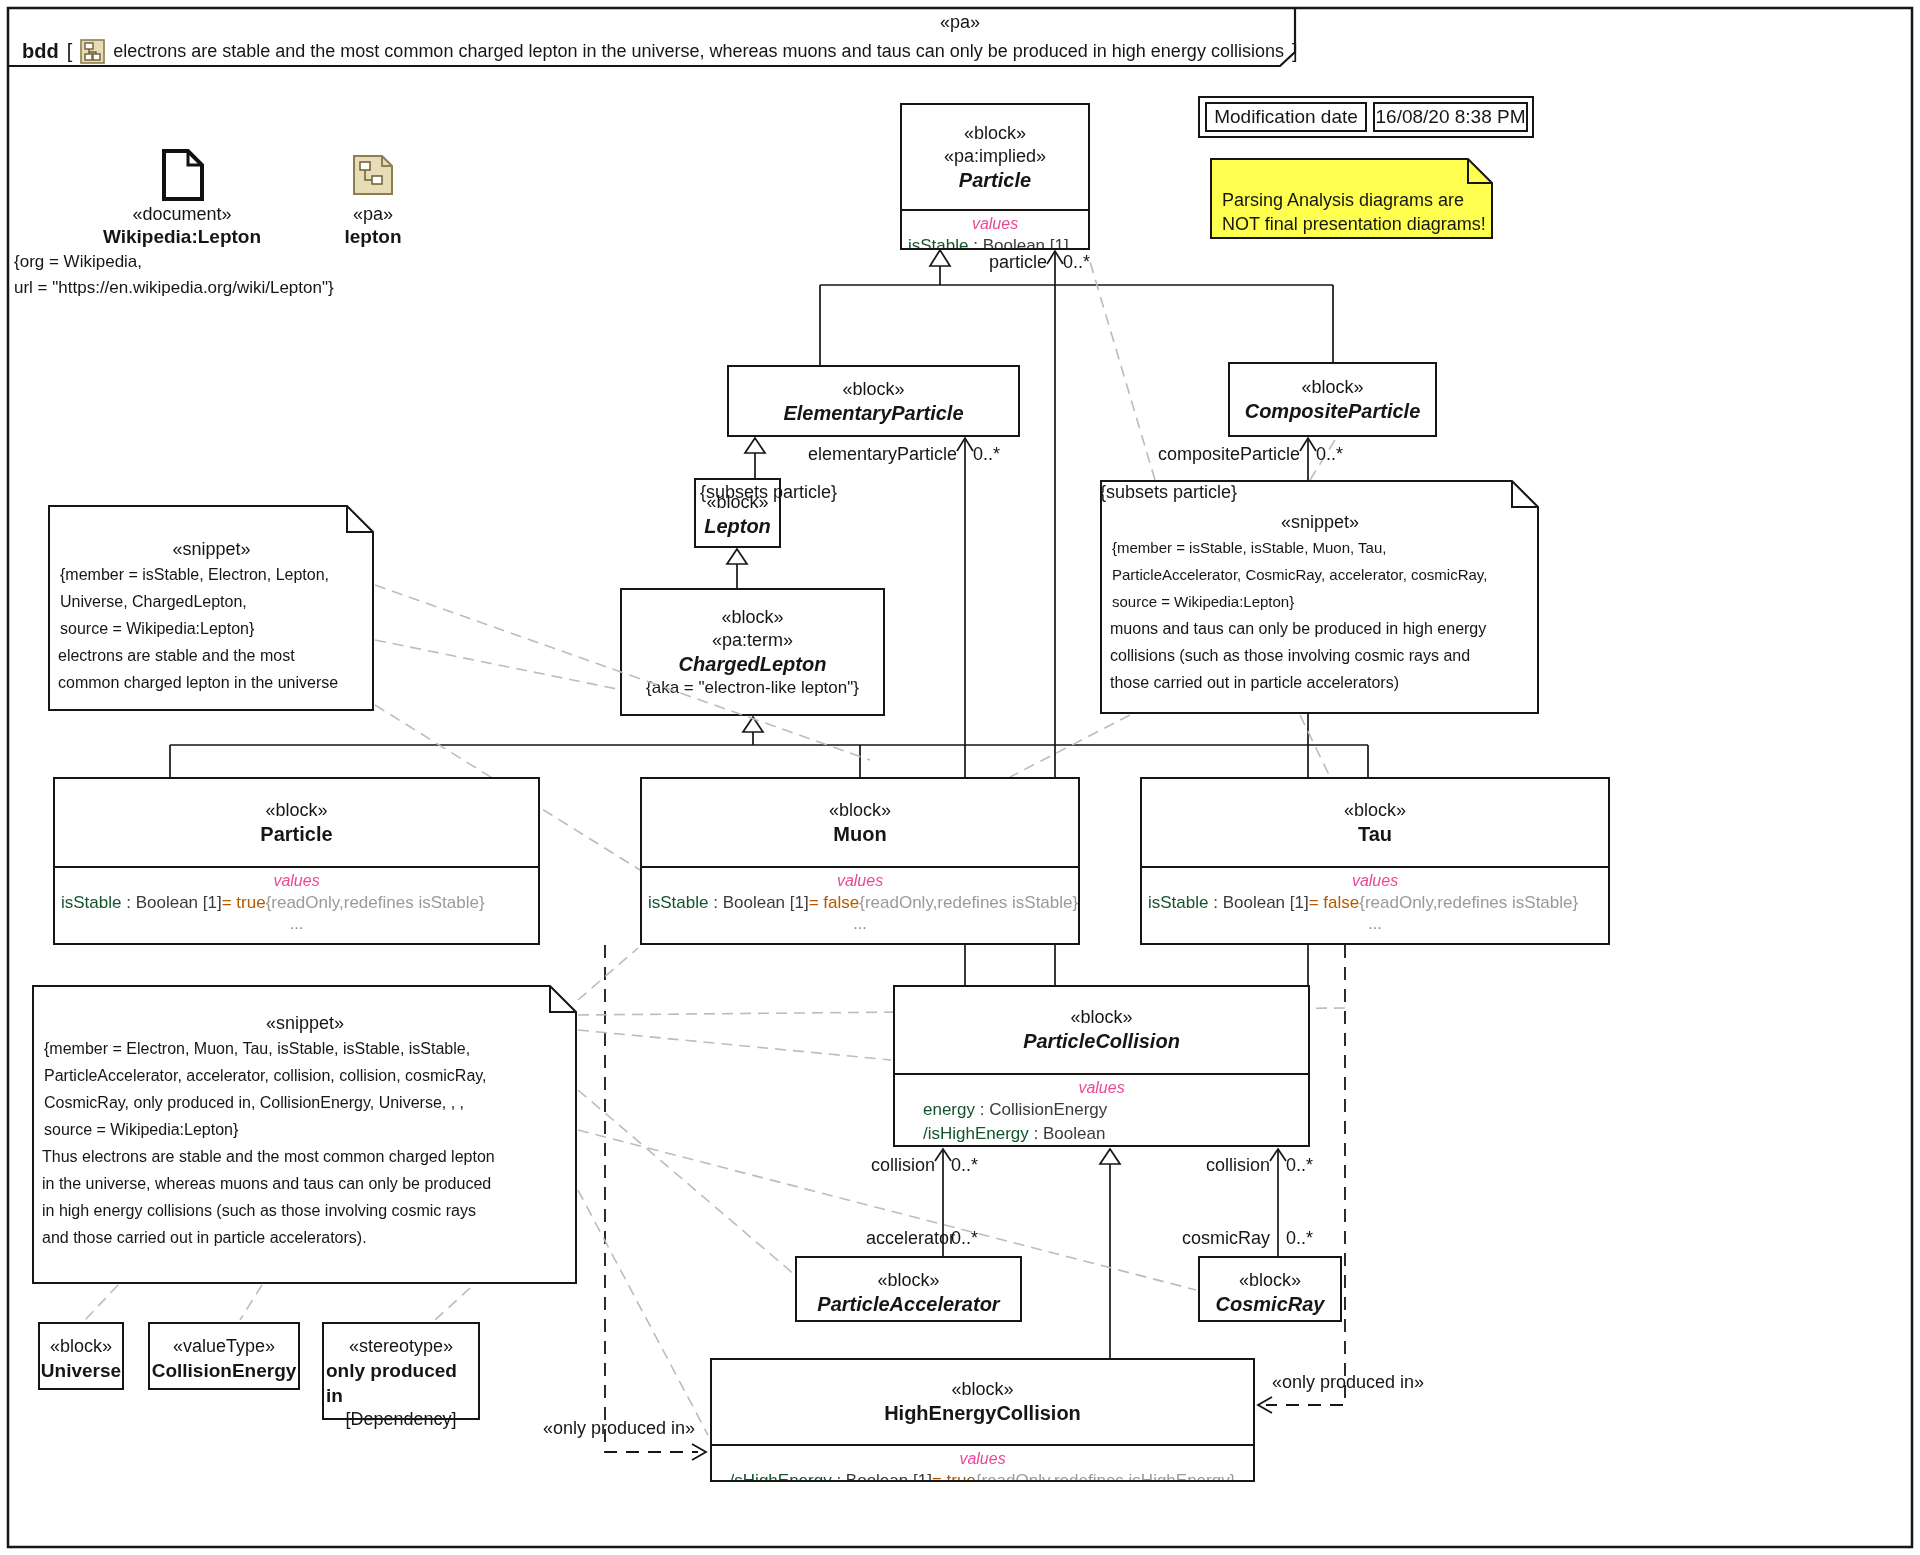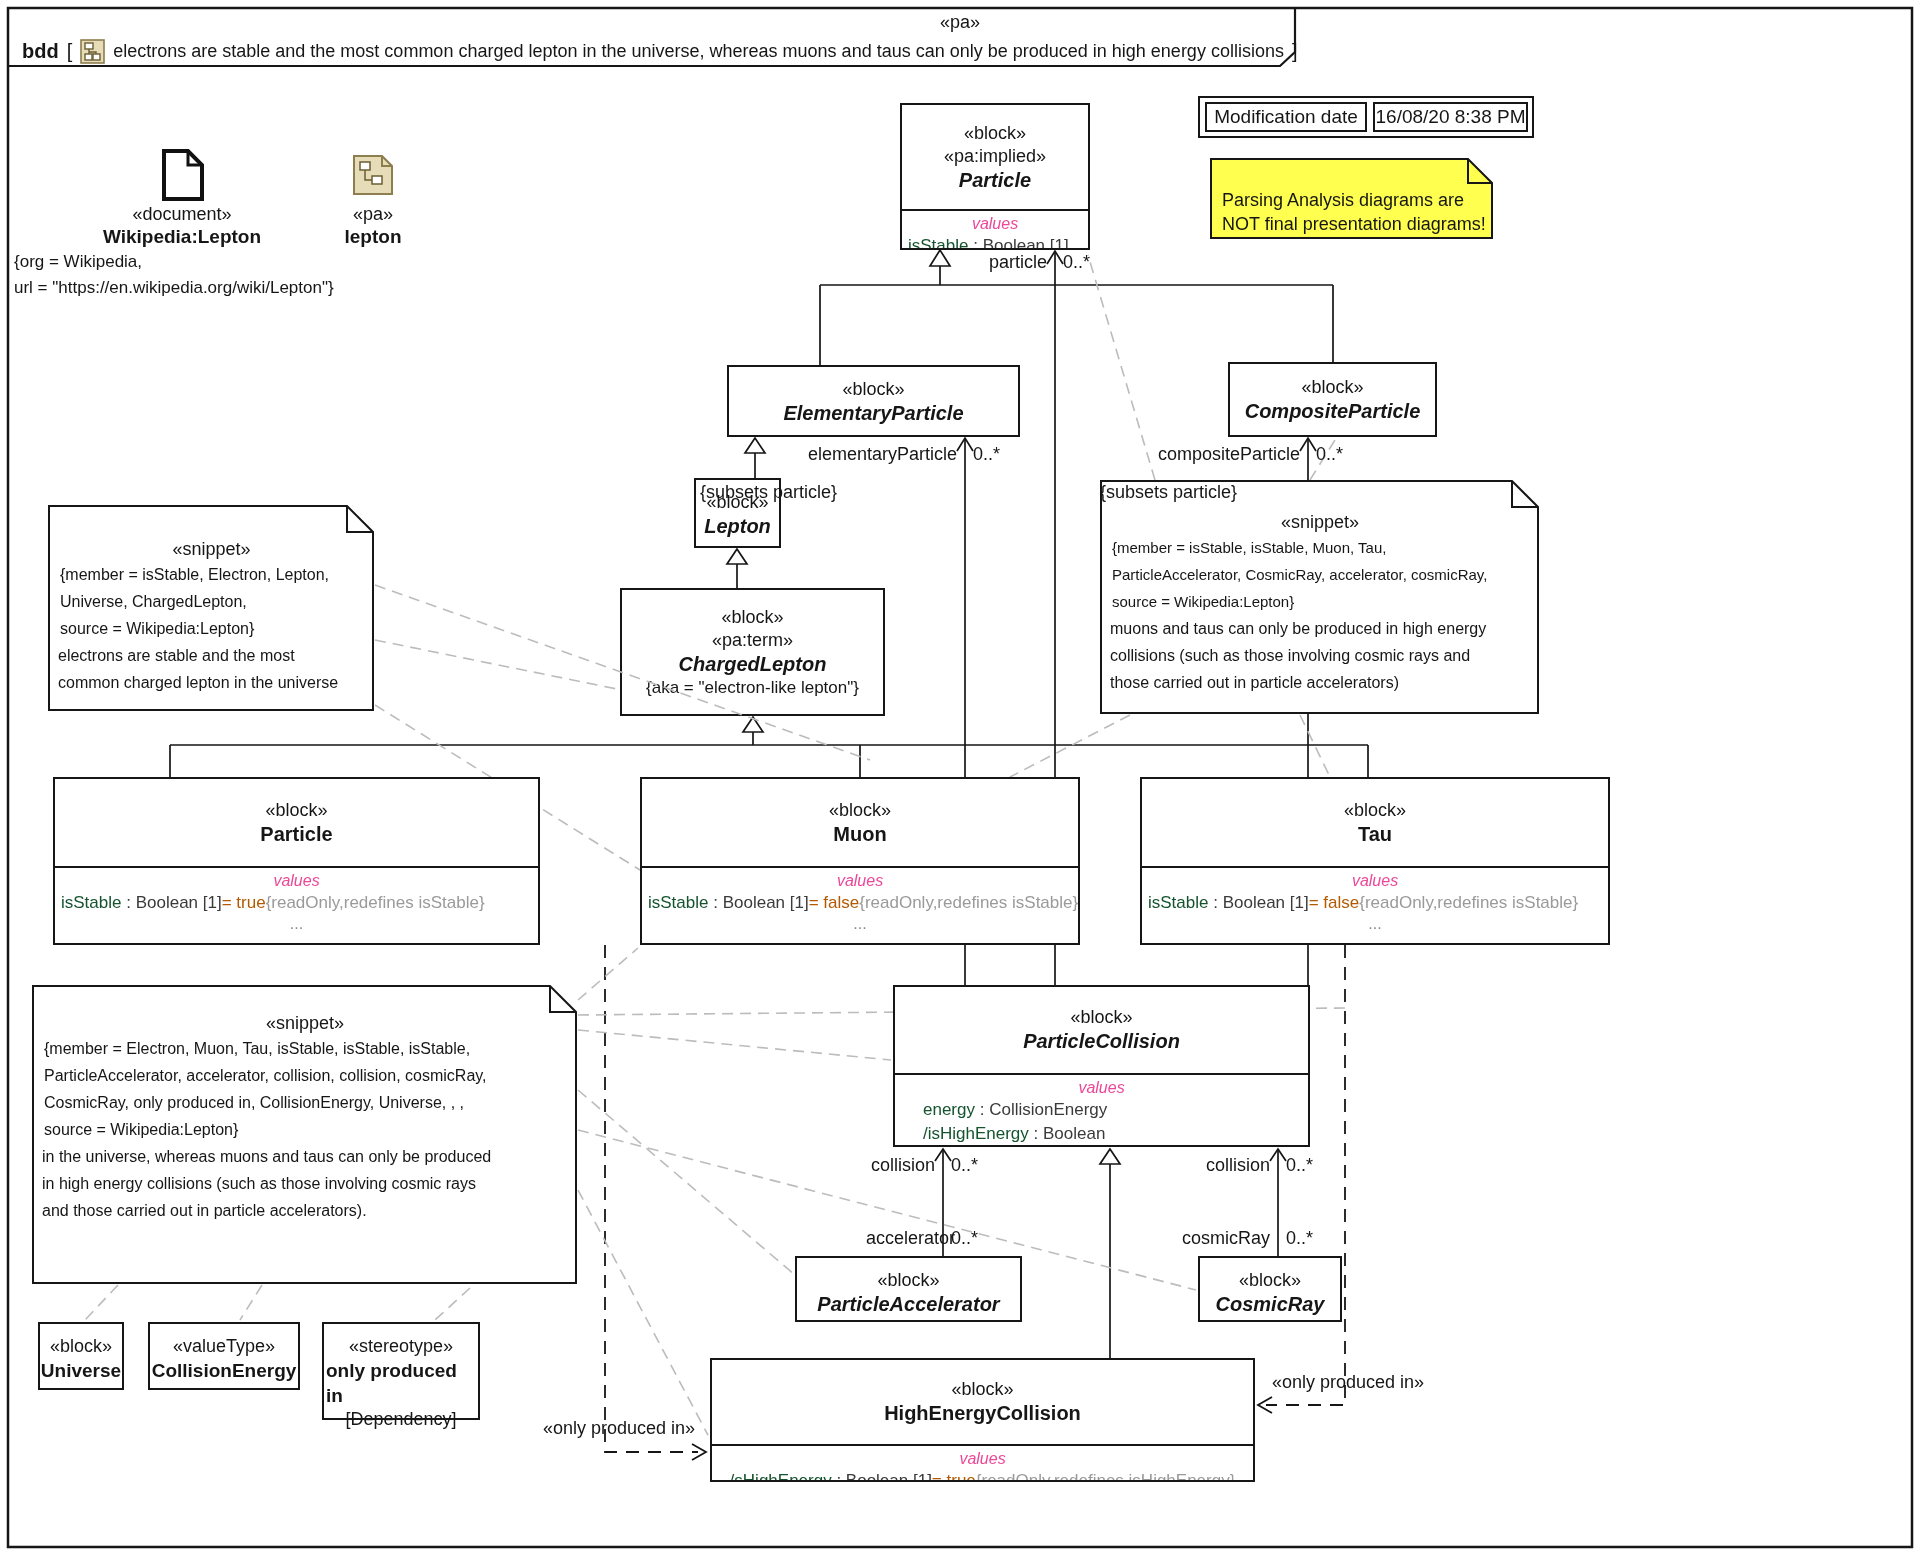--- a/index.html
+++ b/index.html
@@ -338,20 +338,21 @@
   <svg width="546" height="300">
     <polygon points="1,1 518,1 544,27 544,298 1,298" fill="#fff" stroke="#161616" stroke-width="2"></polygon>
     <path d="M518,1 V27 H544" fill="none" stroke="#161616" stroke-width="2"></path>
   </svg>
   <div class="txt" style="padding-top:26px;box-sizing:border-box;">
     <div class="ntitle">«snippet»</div>
     <div class="nline">{member = Electron, Muon, Tau, isStable, isStable, isStable,</div>
     <div class="nline">ParticleAccelerator, accelerator, collision, collision, cosmicRay,</div>
     <div class="nline">CosmicRay, only produced in, CollisionEnergy, Universe, , ,</div>
     <div class="nline">source = Wikipedia:Lepton}</div>
+    <div class="nbody">Thus electrons are stable and the most common charged lepton</div>
     <div class="nbody">in the universe, whereas muons and taus can only be produced</div>
     <div class="nbody">in high energy collisions (such as those involving cosmic rays</div>
     <div class="nbody">and those carried out in particle accelerators).</div>
   </div>
 </div>
 
 <div class="lbl r" style="left:940px;top:252px;width:107px;">particle</div>
 <div class="lbl" style="left:1063px;top:252px;">0..*</div>
 
 <div class="lbl r" style="left:790px;top:444px;width:167px;">elementaryParticle</div>

